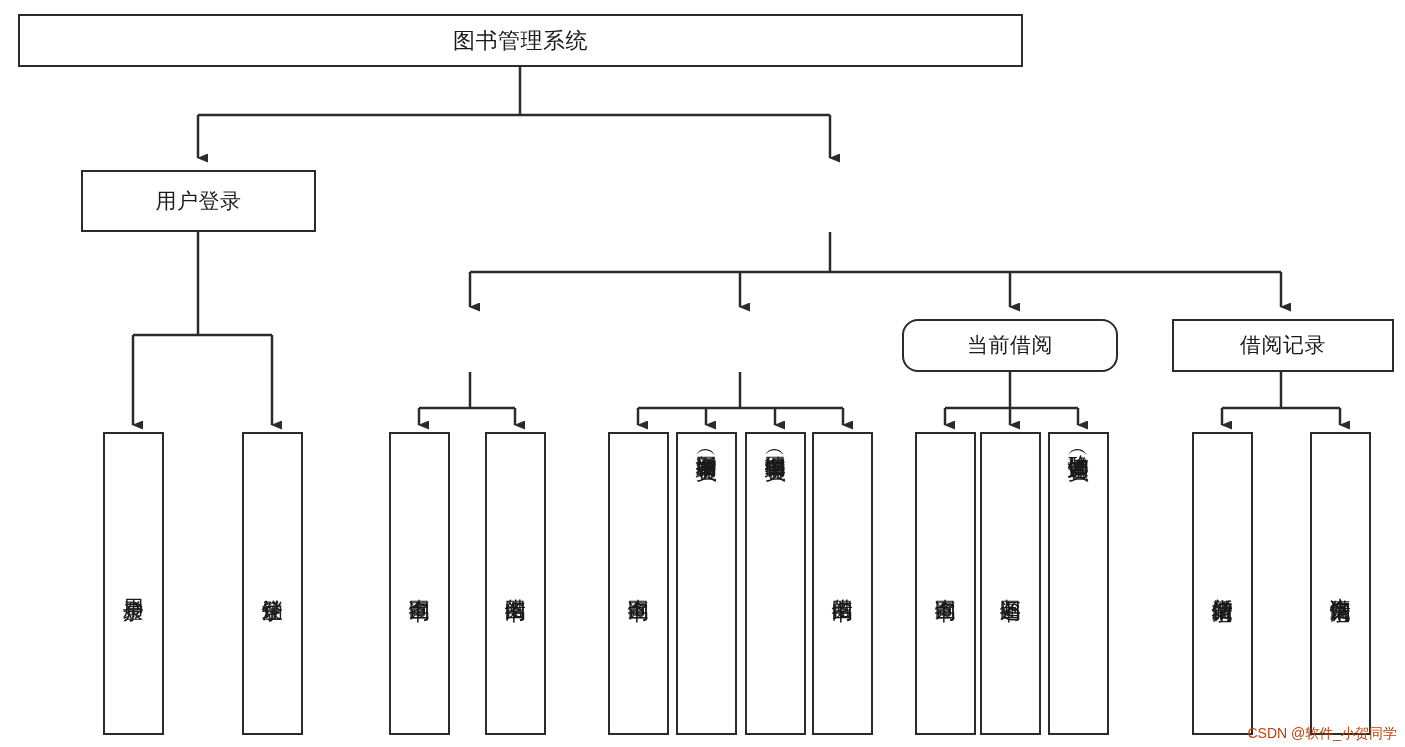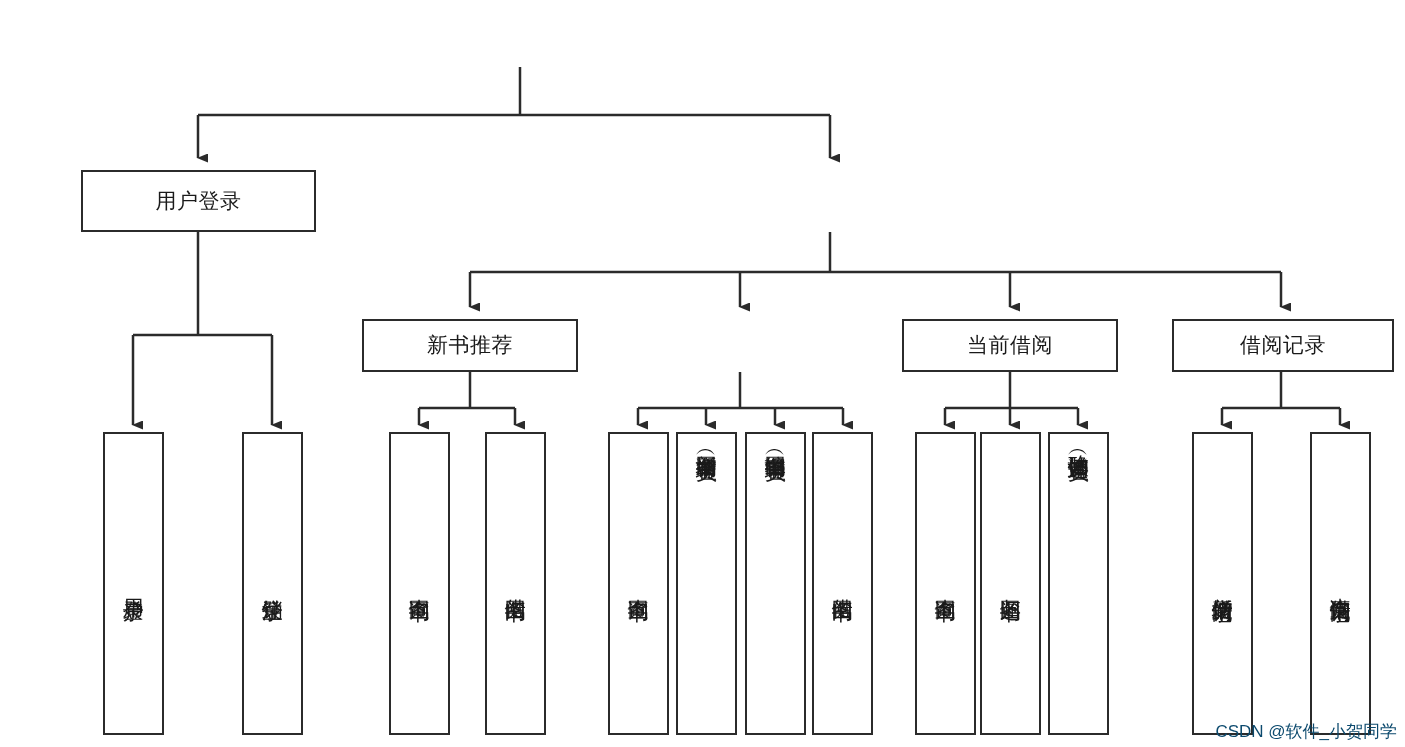--- a/index.html
+++ b/index.html
@@ -59,22 +59,22 @@
     line-height: 1.22;
     letter-spacing: 1px;
     max-height: 100%;
   }
   .v-node.tall-text { align-items: flex-start; padding-top: 4px; }
   .v-node.mid-text { align-items: center; padding-top: 0; }
   #watermark {
     position: absolute;
     right: 8px;
     bottom: 4px;
-    font-size: 17px;
-    color: #0c4a6e;
+    font-size: 14px;
+    color: #c2410c;
     white-space: nowrap;
     font-family: "Liberation Sans", "DejaVu Sans", sans-serif;
   }
 </style>
 </head>
 <body>
 
 <div id="canvas">
 
   <svg id="edges" viewBox="0 0 1405 747" xmlns="http://www.w3.org/2000/svg">
@@ -120,29 +120,29 @@
       <path d="M1010,408 L1010,425" marker-end="url(#arw)"></path>
       <path d="M1078,408 L1078,425" marker-end="url(#arw)"></path>
 
       <path d="M1281,372 L1281,408"></path>
       <path d="M1222,408 L1340,408"></path>
       <path d="M1222,408 L1222,425" marker-end="url(#arw)"></path>
       <path d="M1340,408 L1340,425" marker-end="url(#arw)"></path>
     </g>
   </svg>
 
+  <div class="node h-node root" style="left:18px; top:14px; width:1005px; height:53px;">
+    <span class="label">图书管理系统</span>
+  </div>
 
   <div class="node h-node" style="left:81px; top:170px; width:235px; height:62px;">
     <span class="label">用户登录</span>
   </div>
 
-  <div class="node h-node" style="left:362px; top:319px; width:216px; height:53px;">
-    <span class="label">新书推荐</span>
-  </div>
-  <div class="node h-node" style="left:902px; top:319px; width:216px; height:53px;">
+  <div class="node h-node" style="left:902px; top:319px; width:216px; height:53px;border-radius:16px;">
     <span class="label">当前借阅</span>
   </div>
   <div class="node h-node" style="left:1172px; top:319px; width:222px; height:53px;">
     <span class="label">借阅记录</span>
   </div>
 
   <div class="node v-node mid-text" style="left:103px; top:432px; width:61px; height:303px;">
     <span class="label">用户登录</span>
   </div>
   <div class="node v-node mid-text" style="left:242px; top:432px; width:61px; height:303px;">

